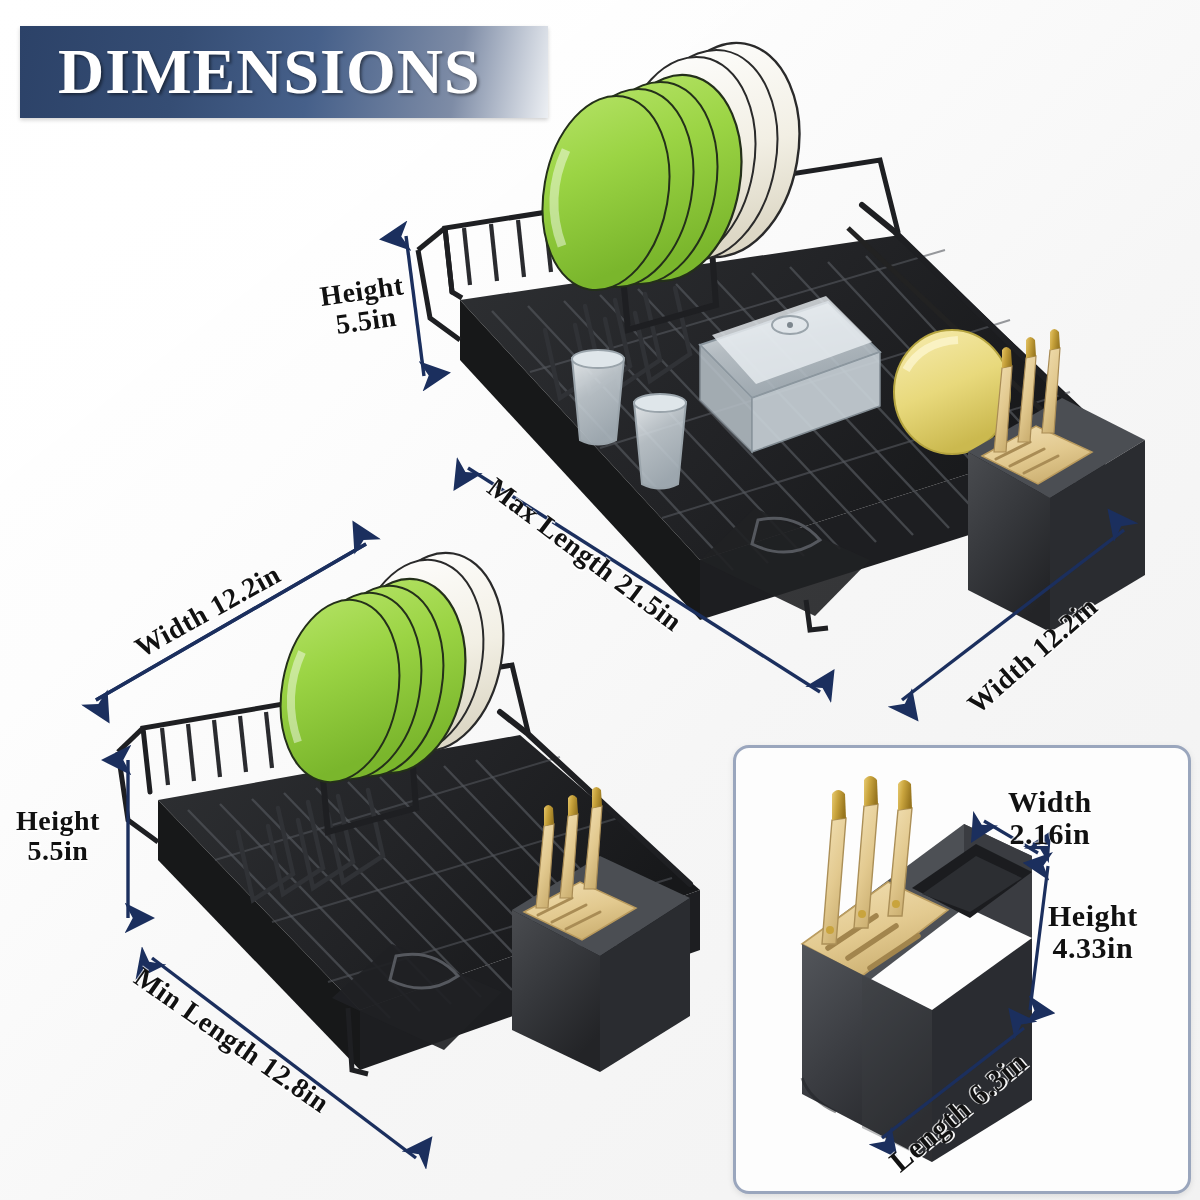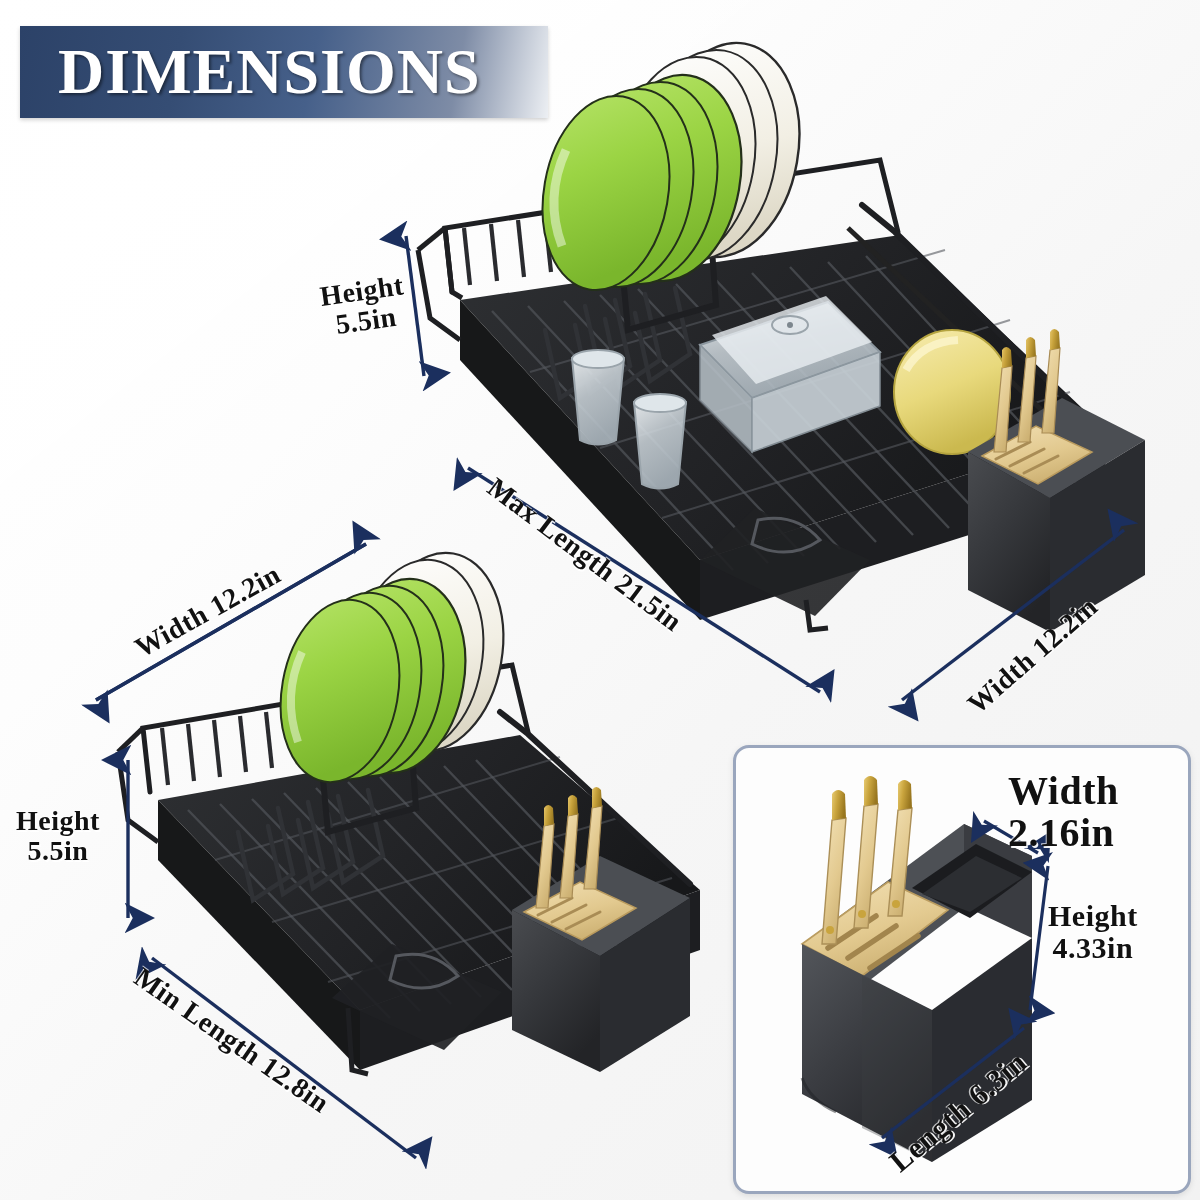--- a/index.html
+++ b/index.html
@@ -416,21 +416,21 @@
         <circle cx="160" cy="156" r="4" fill="#c9a43d"></circle>
       </g>
 
       <g stroke="#1b2f5e" stroke-width="3.2" fill="none">
         <line x1="248" y1="73" x2="302" y2="105" marker-start="url(#iArrDn)" marker-end="url(#iArrUp)"></line>
         <line x1="312" y1="118" x2="294" y2="262" marker-start="url(#iArrDn)" marker-end="url(#iArrUp)"></line>
         <line x1="146" y1="390" x2="288" y2="280" marker-start="url(#iArrDn)" marker-end="url(#iArrUp)"></line>
       </g>
     </svg>
 
-    <div class="dim-label" style="left:272px; top:22px; font-size:40px; text-align:left;">
+    <div class="dim-label" style="left:272px; top:38px; font-size:30px; text-align:center;">
       <div>Width</div>
       <div>2.16in</div>
     </div>
 
     <div class="dim-label" style="left:312px; top:152px; font-size:30px; text-align:center;">
       <div>Height</div>
       <div>4.33in</div>
     </div>
 
     <div class="dim-label" style="left:168px; top:398px; font-size:30px; transform-origin:left bottom; transform:rotate(-40deg);">Length 6.3in</div>

